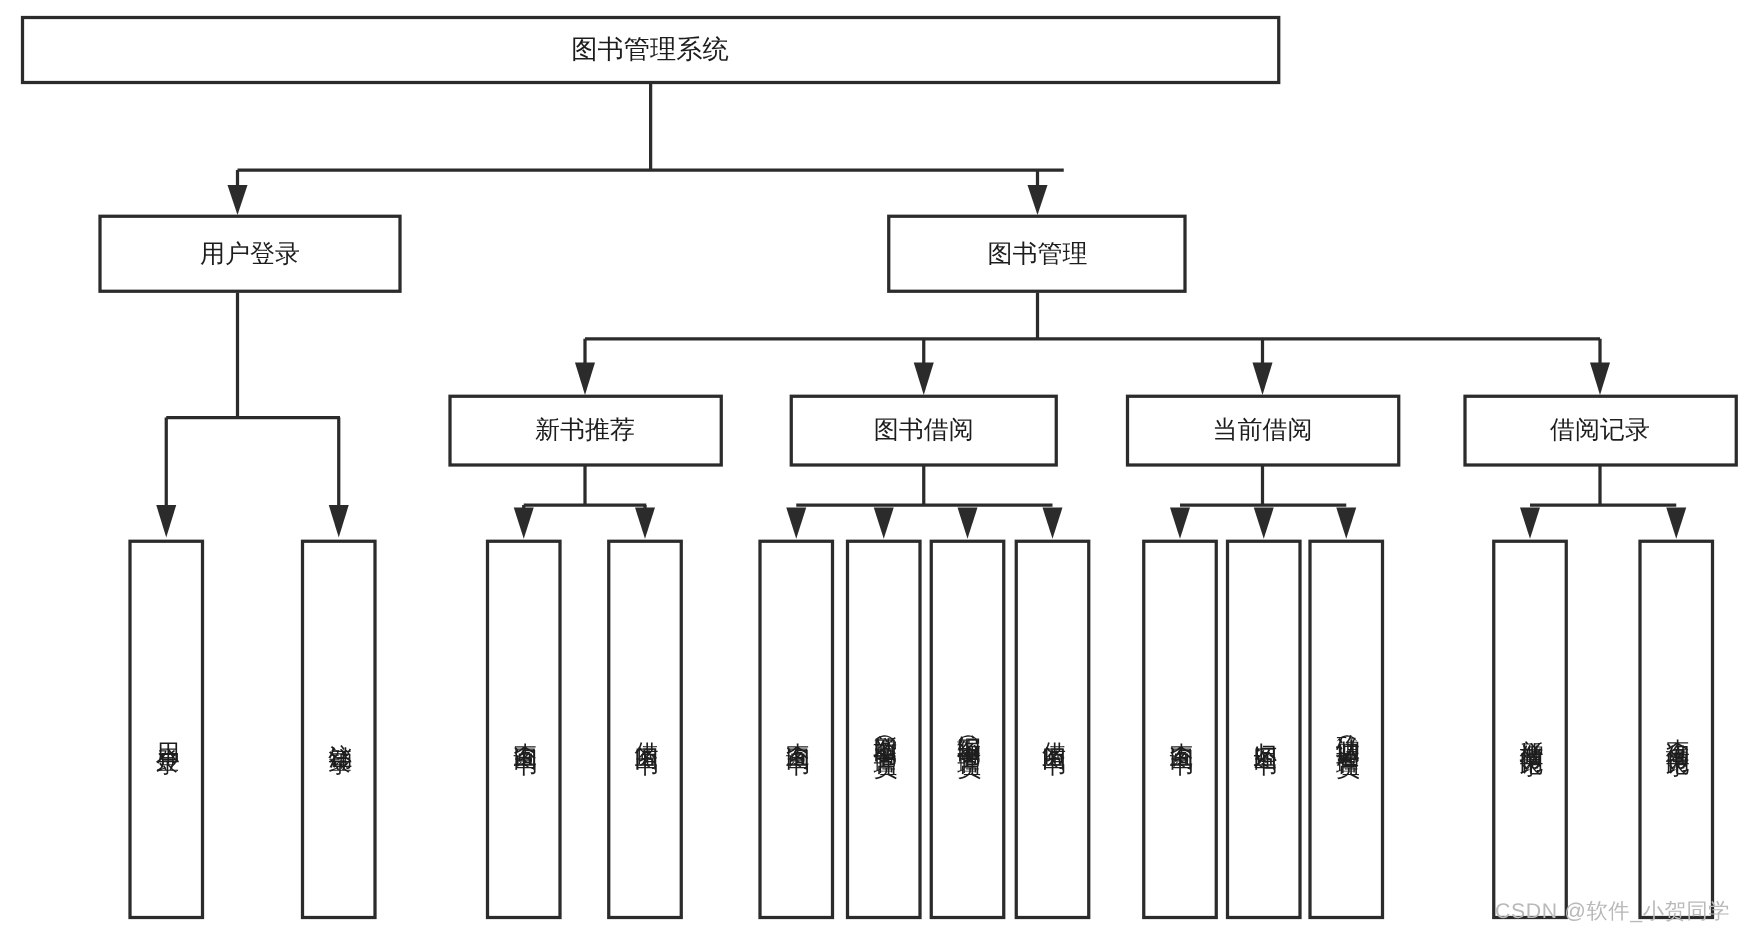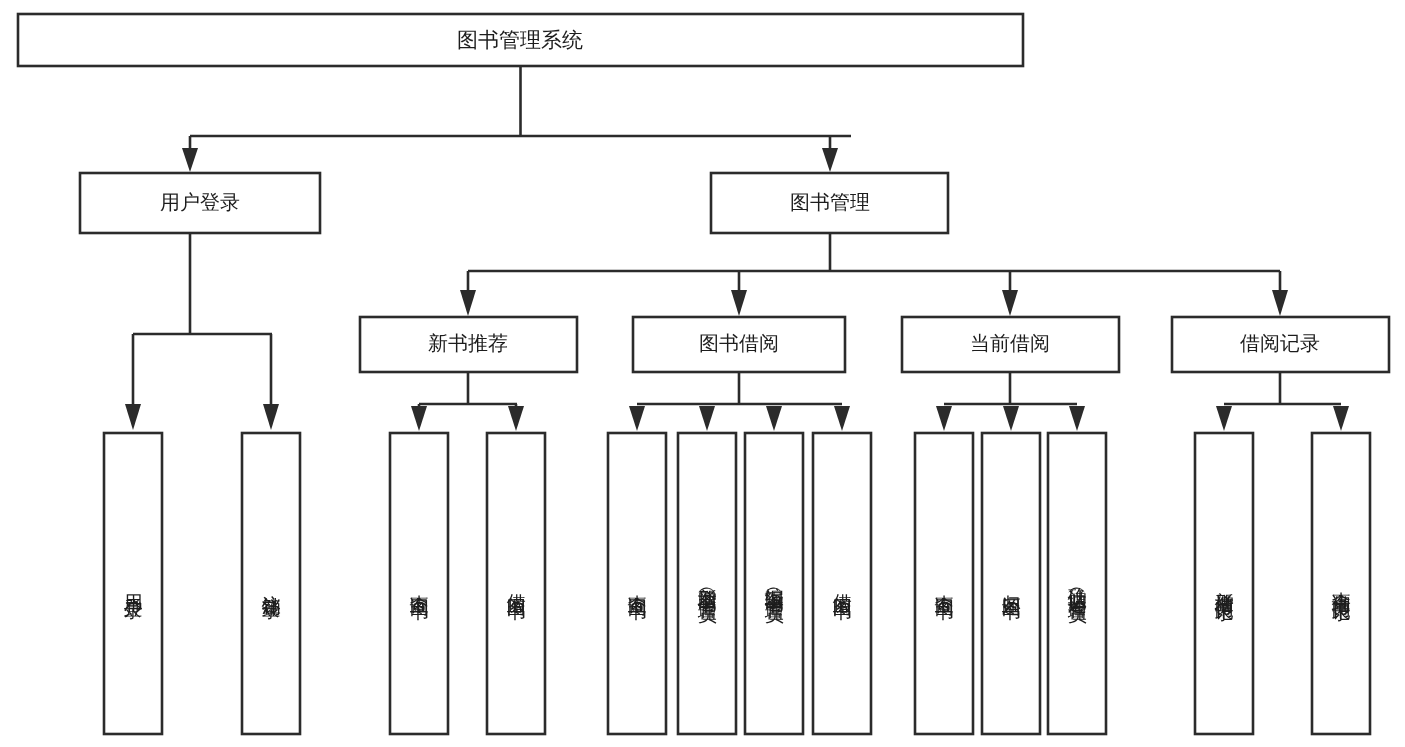--- a/index.html
+++ b/index.html
@@ -190,13 +190,14 @@
   <div class="leaf-label" style="left:745px; top:433px; width:58px; height:301px;">编辑图书（管理员）</div>
   <div class="leaf-label" style="left:813px; top:433px; width:58px; height:301px;">借阅图书</div>
 
   <div class="leaf-label" style="left:915px; top:433px; width:58px; height:301px;">查询图书</div>
   <div class="leaf-label" style="left:982px; top:433px; width:58px; height:301px;">归还图书</div>
   <div class="leaf-label" style="left:1048px; top:433px; width:58px; height:301px;">确认归还（管理员）</div>
 
   <div class="leaf-label" style="left:1195px; top:433px; width:58px; height:301px;">新增借阅记录</div>
   <div class="leaf-label" style="left:1312px; top:433px; width:58px; height:301px;">查询借阅记录</div>
 
+  <div class="watermark" style="left:1196px; top:717px;">CSDN @软件_小贺同学</div>
 </div>
 
 </body></html>

